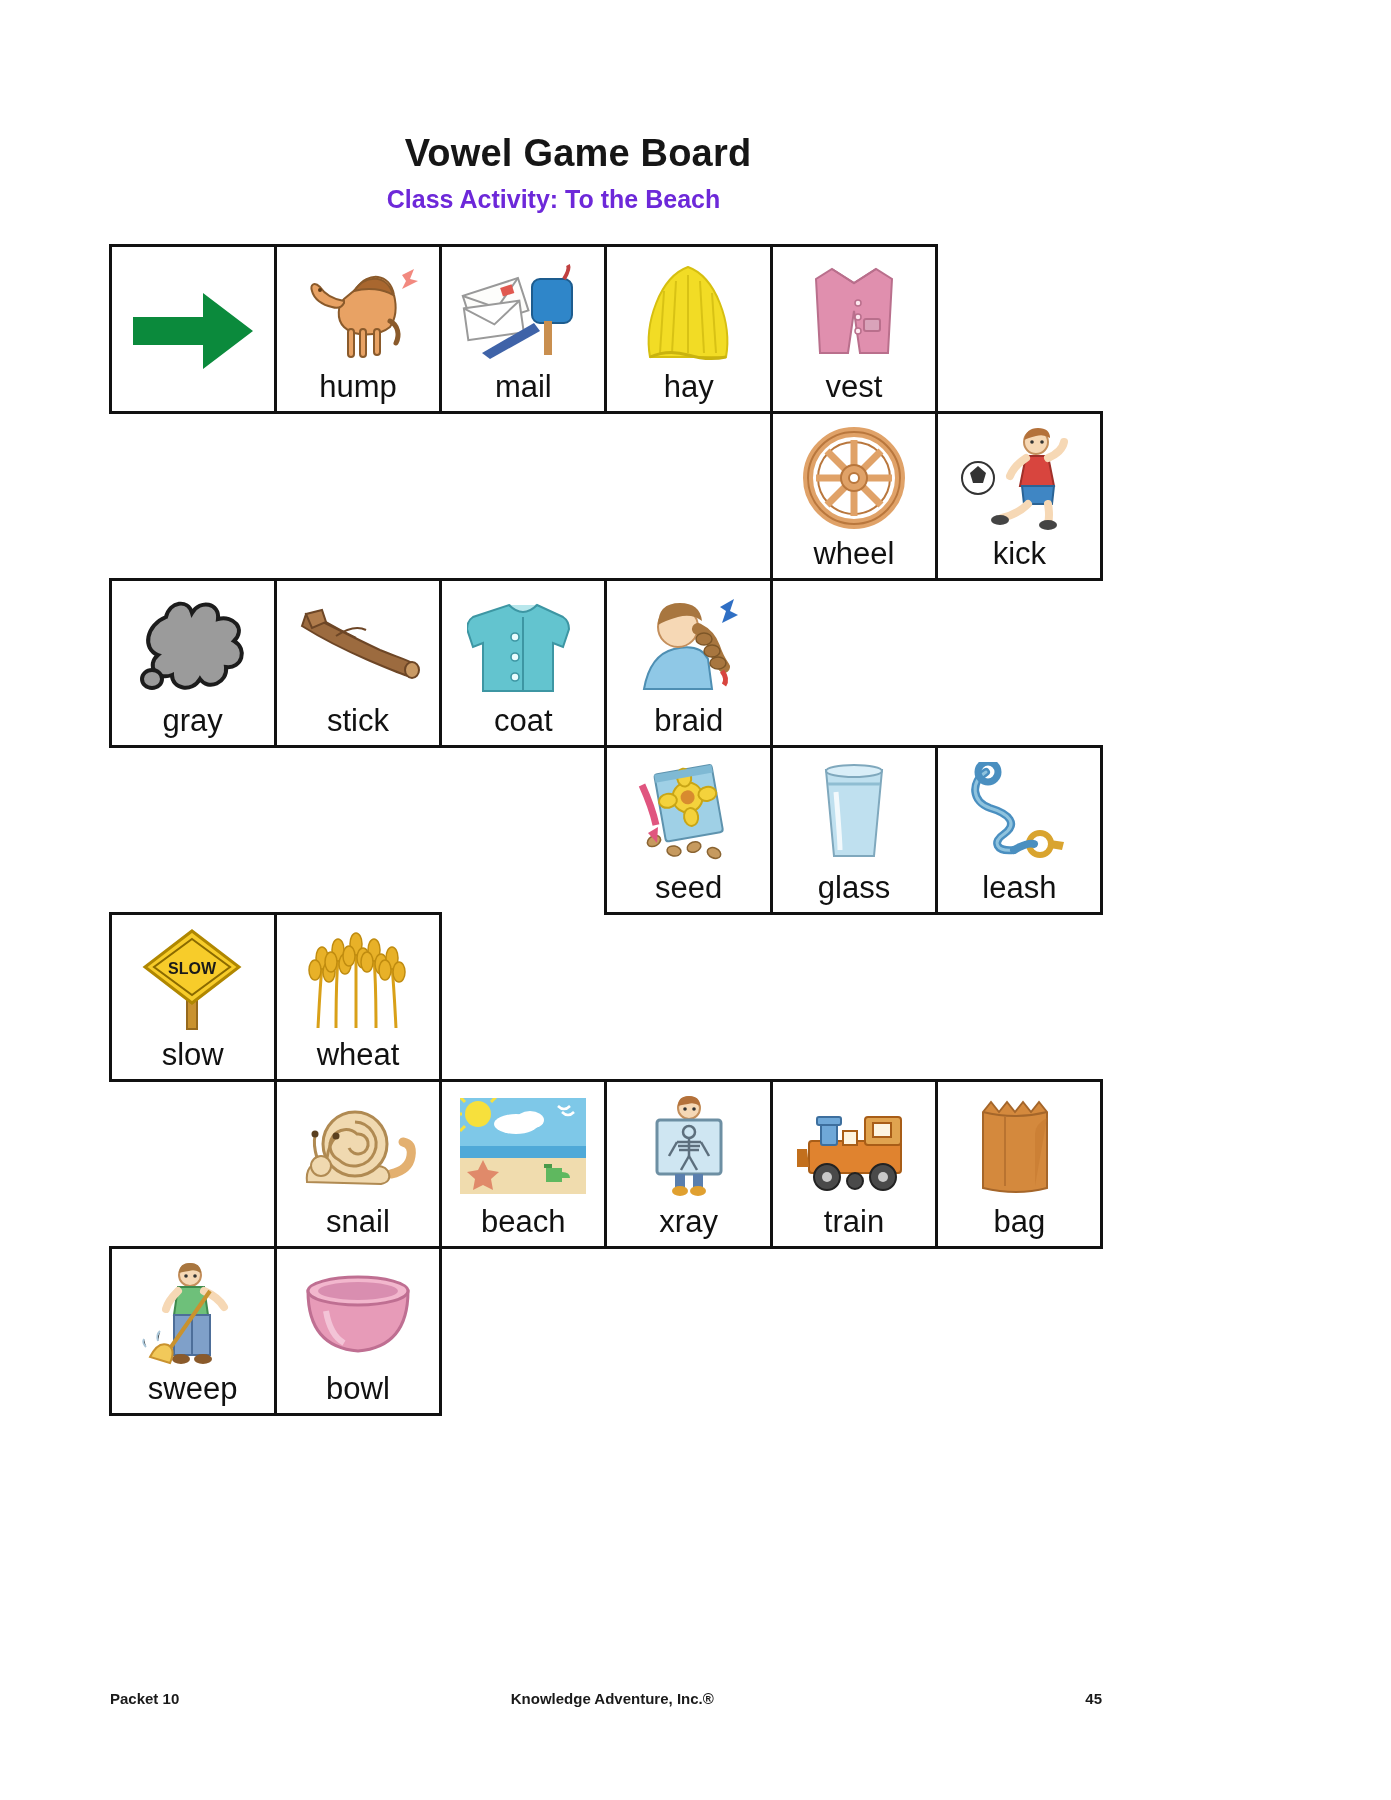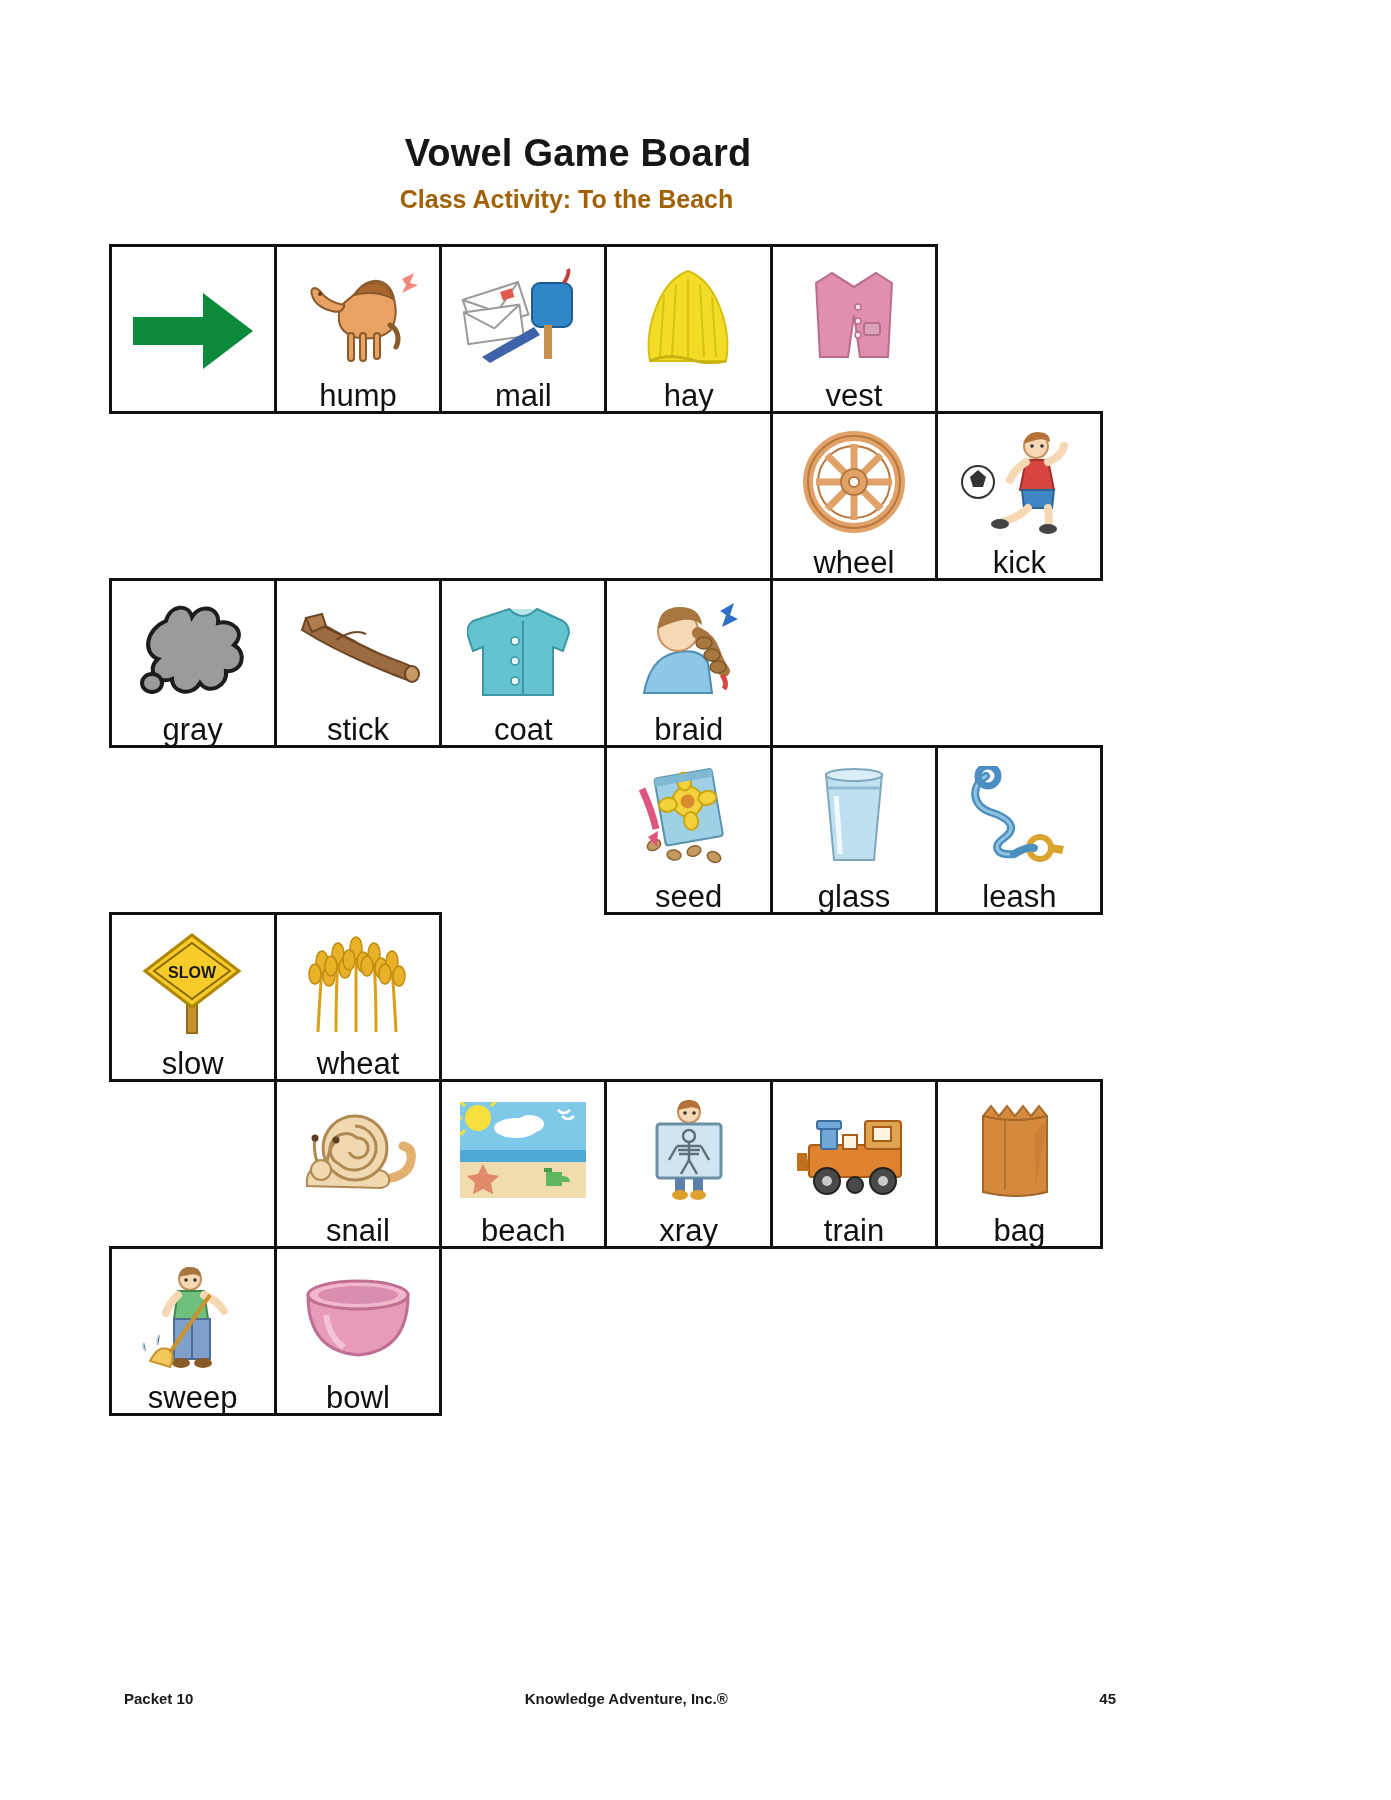--- a/index.html
+++ b/index.html
@@ -13,24 +13,24 @@
   .page{position:relative;width:1391px;height:1800px;}
 
   
   .title{
     position:absolute;top:132px;left:0;width:1156px;
     text-align:center;
     font-size:38px;font-weight:bold;letter-spacing:.2px;
     color:#161616;
   }
   .subtitle{
-    position:absolute;top:185px;left:16px;width:1101px;
+    position:absolute;top:185px;left:3px;width:1101px;
     text-align:center;
     font-size:25px;font-weight:bold;
-    color:#a16207;
+    color:#6d28d9;
   }
 
   
   .board{
     position:absolute;left:110px;top:245px;
     width:992px;
     display:grid;
     grid-template-columns:repeat(6,1fr);
     grid-auto-rows:167px;
   }
@@ -49,28 +49,29 @@
     flex:1 1 auto;
     width:100%;
     display:flex;align-items:center;justify-content:center;
     padding-top:4px;
     box-sizing:border-box;
   }
   .art svg{display:block;}
   .label{
     font-size:31px;
     line-height:1;
+    padding-bottom:9px;
     color:#111;
     white-space:nowrap;
     font-family:"Liberation Sans", sans-serif;
   }
 
   
   .footer{
-    position:absolute;left:124px;top:1690px;width:992px;
+    position:absolute;left:110px;top:1690px;width:992px;
     display:flex;align-items:center;justify-content:space-between;
     font-size:15px;font-weight:bold;color:#1a1a1a;
   }
   .footer .center{flex:1 1 auto;text-align:center;margin-left:-40px;}
   .footer .right{text-align:center;}
 </style>
 </head>
 <body>
 
 <div class="page">

